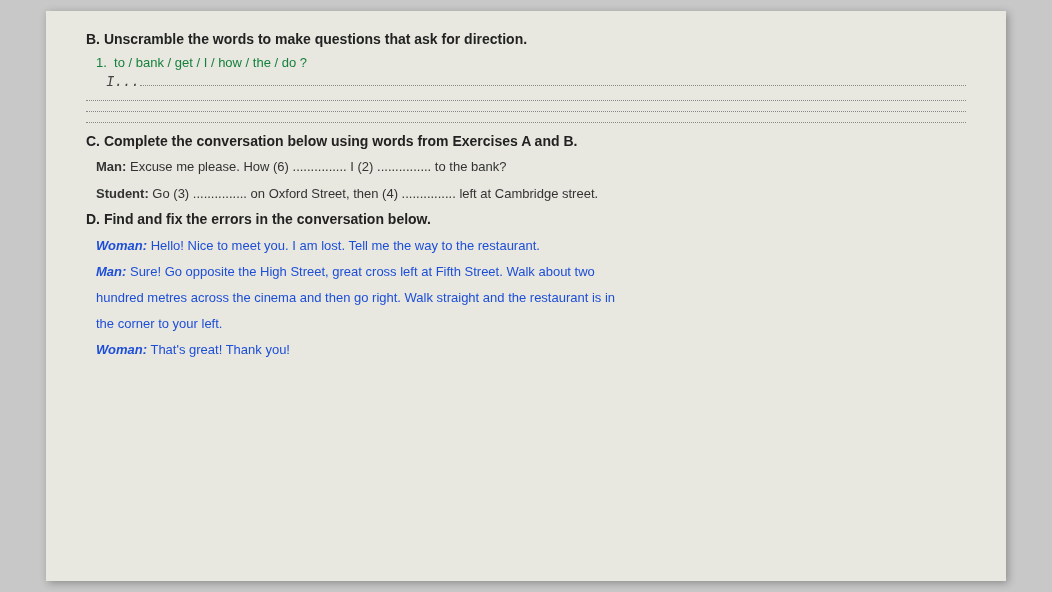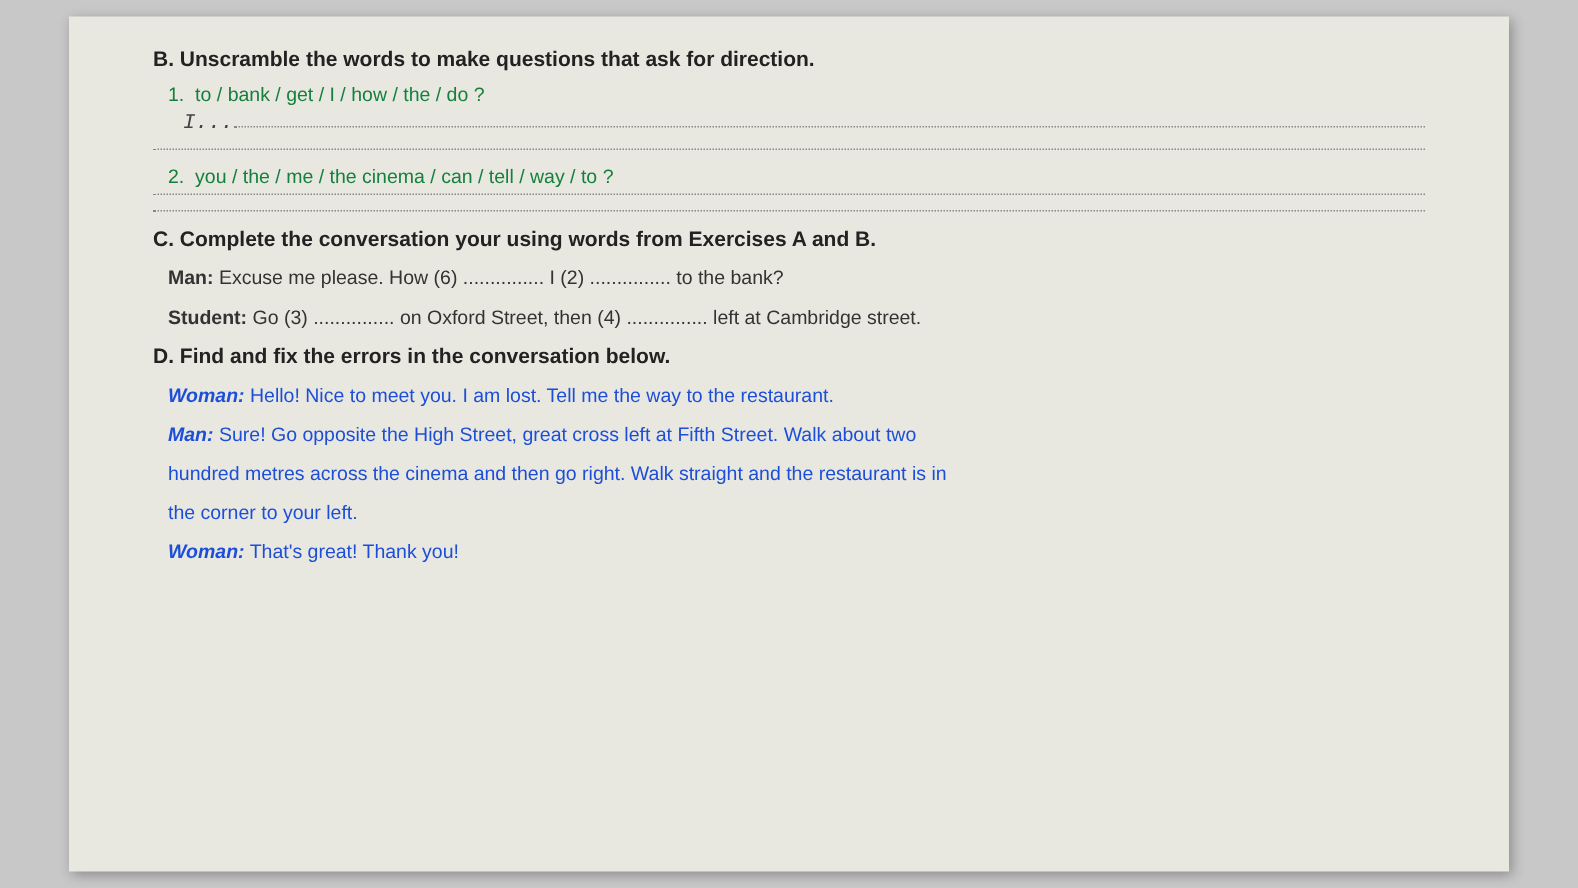--- a/index.html
+++ b/index.html
@@ -11,21 +11,21 @@
       display: flex;
       align-items: center;
       justify-content: center;
       font-family: Arial, sans-serif;
     }
 
     .page {
       width: 960px;
       height: 570px;
       background: #e8e8e0;
-      padding: 20px 56px;
+      padding: 20px 40px;
       position: relative;
       box-shadow: 2px 2px 8px rgba(0,0,0,0.3);
       overflow: hidden;
     }
 
     .section-title {
       font-weight: bold;
       font-size: 14px;
       color: #222;
       margin-bottom: 8px;
@@ -101,30 +101,26 @@
       <span>1.</span>
       &nbsp;<span>to / bank / get / I / how / the / do ?</span>
     </p>
 
     <div style="display:flex; align-items:baseline; margin-left:10px; margin-bottom:2px;">
       <span class="handwritten">I...</span>
       <span class="dotted-line" style="flex:1; margin-left:0;"></span>
     </div>
     <hr class="dotted-line">
 
-    <p class="question-item">
-      <span>2.</span>
-      &nbsp;<span>you / the / me / the cinema / can / tell / way / to ?</span>
-    </p>
     <hr class="dotted-line">
     <hr class="dotted-line">
   </div>
 
   <div class="section-c">
-    <p class="section-title">C. Complete the conversation your using words from Exercises A and B.</p>
+    <p class="section-title">C. Complete the conversation below using words from Exercises A and B.</p>
 
     <p class="conversation-line">
       <span class="speaker">Man:</span>
       <span> Excuse me please. How (6) ............... I (2) ............... to the bank?</span>
     </p>
 
     <p class="conversation-line">
       <span class="speaker">Student:</span>
       <span> Go (3) ............... on Oxford Street, then (4) ............... left at Cambridge street.</span>
     </p>

